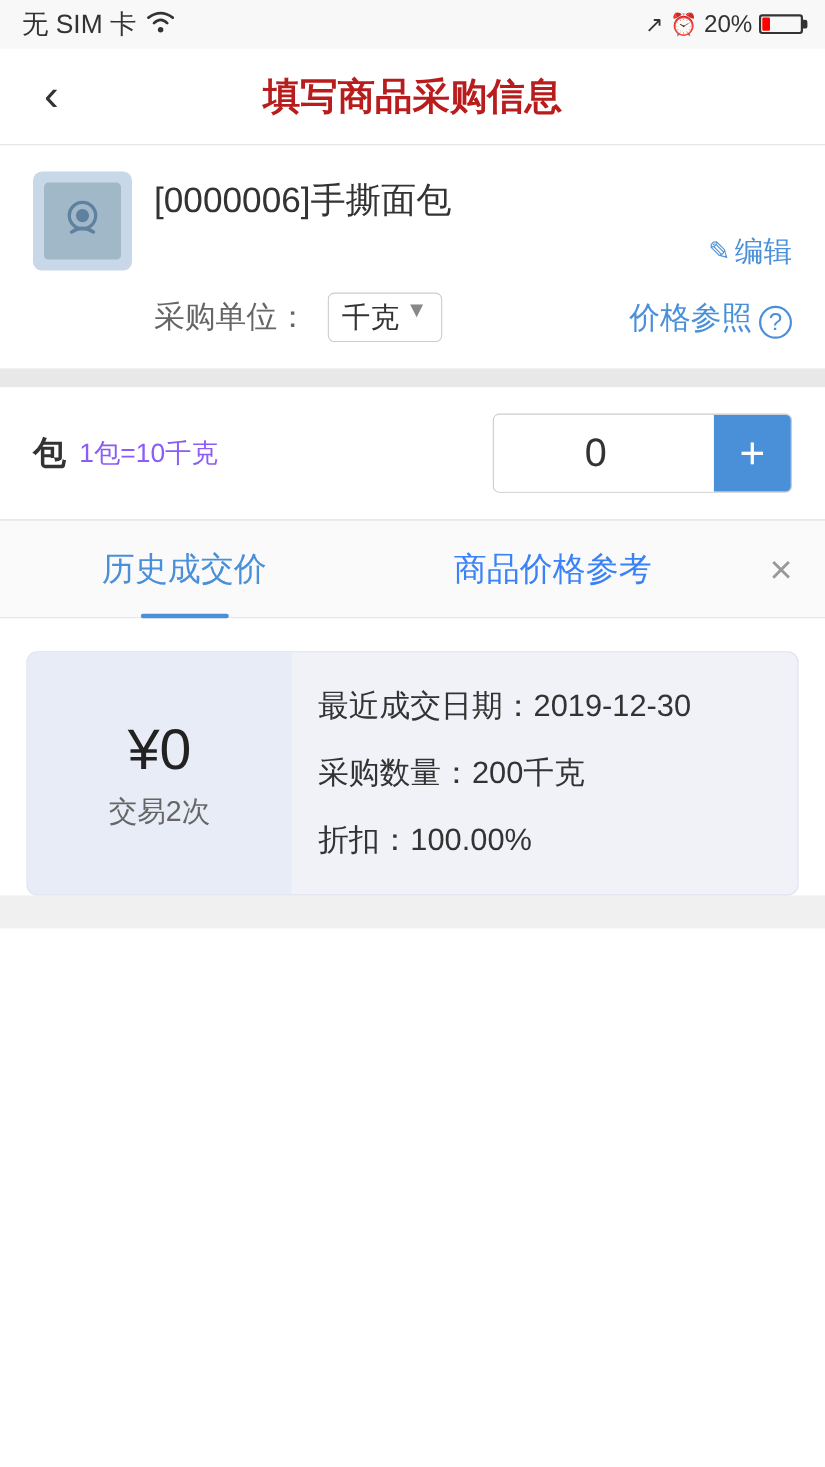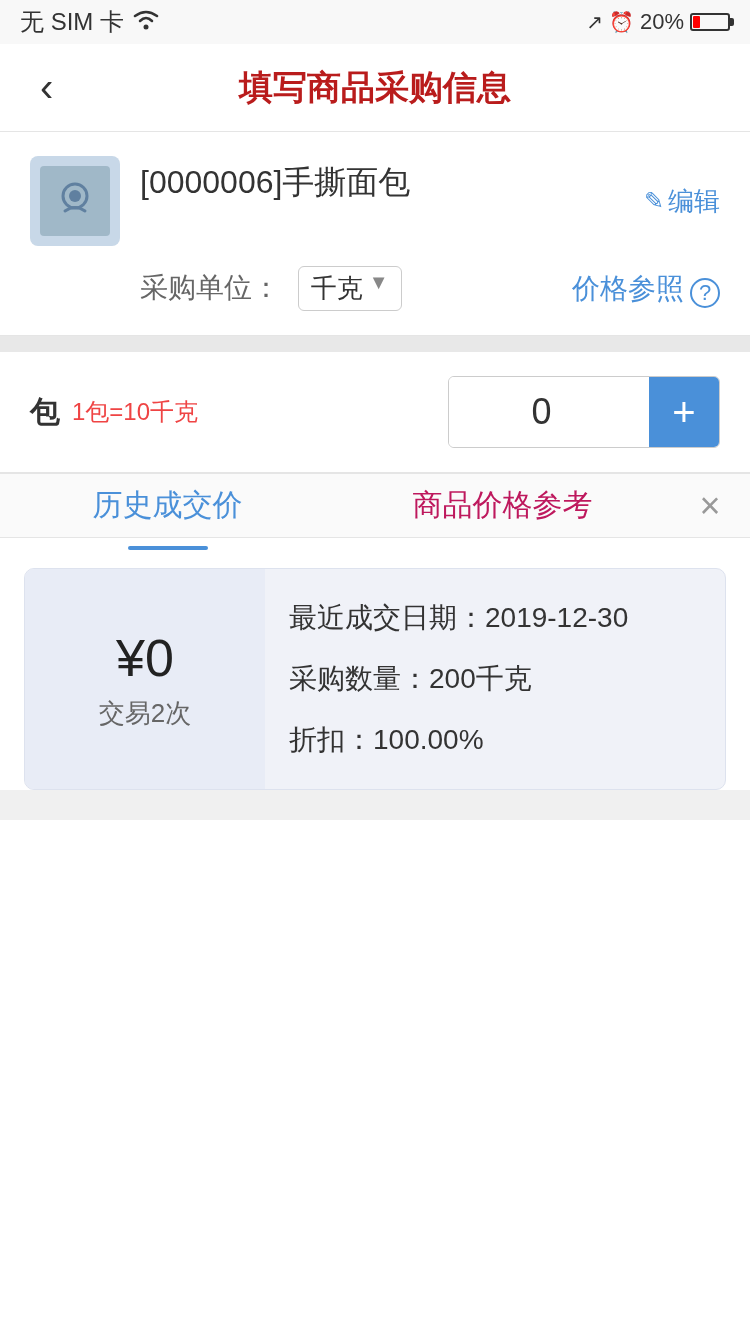--- a/index.html
+++ b/index.html
@@ -84,21 +84,21 @@
 
     
     .product-card {
       background: #fff;
       margin-top: 0;
       padding: 24px 30px;
       border-bottom: 1px solid #e5e5e5;
     }
     .product-header {
       display: flex;
-      align-items: center;
+      align-items: flex-end;
       justify-content: space-between;
       margin-bottom: 20px;
     }
     .product-info {
       display: flex;
       align-items: flex-start;
       gap: 20px;
     }
     .product-image {
       width: 90px;
@@ -204,21 +204,21 @@
       align-items: center;
       gap: 12px;
     }
     .qty-unit-badge {
       font-size: 30px;
       font-weight: 600;
       color: #333;
     }
     .qty-conversion {
       font-size: 24px;
-      color: #ef4444;
+      color: #8b5cf6;
     }
     .qty-input-group {
       display: flex;
       align-items: center;
       border: 1px solid #ccc;
       border-radius: 6px;
       overflow: hidden;
     }
     .qty-input {
       width: 200px;
@@ -250,41 +250,41 @@
       margin-top: 0;
     }
 
     
     .tabs-row {
       display: flex;
       align-items: center;
       border-bottom: 1px solid #e5e5e5;
       background: #fafafa;
       position: relative;
-      height: 64px;
+      height: 88px;
     }
     .tab-item {
       flex: 1;
       display: flex;
       flex-direction: column;
       align-items: center;
       justify-content: center;
       height: 88px;
       cursor: pointer;
       position: relative;
     }
     .tab-label {
       font-size: 30px;
     }
     .tab-active .tab-label {
       color: #4a90d9;
       font-weight: 500;
     }
     .tab-inactive .tab-label {
-      color: #be185d;
+      color: #3b82f6;
     }
     .tab-underline {
       position: absolute;
       bottom: 0;
       left: 50%;
       transform: translateX(-50%);
       width: 80px;
       height: 4px;
       background: #4a90d9;
       border-radius: 2px;

